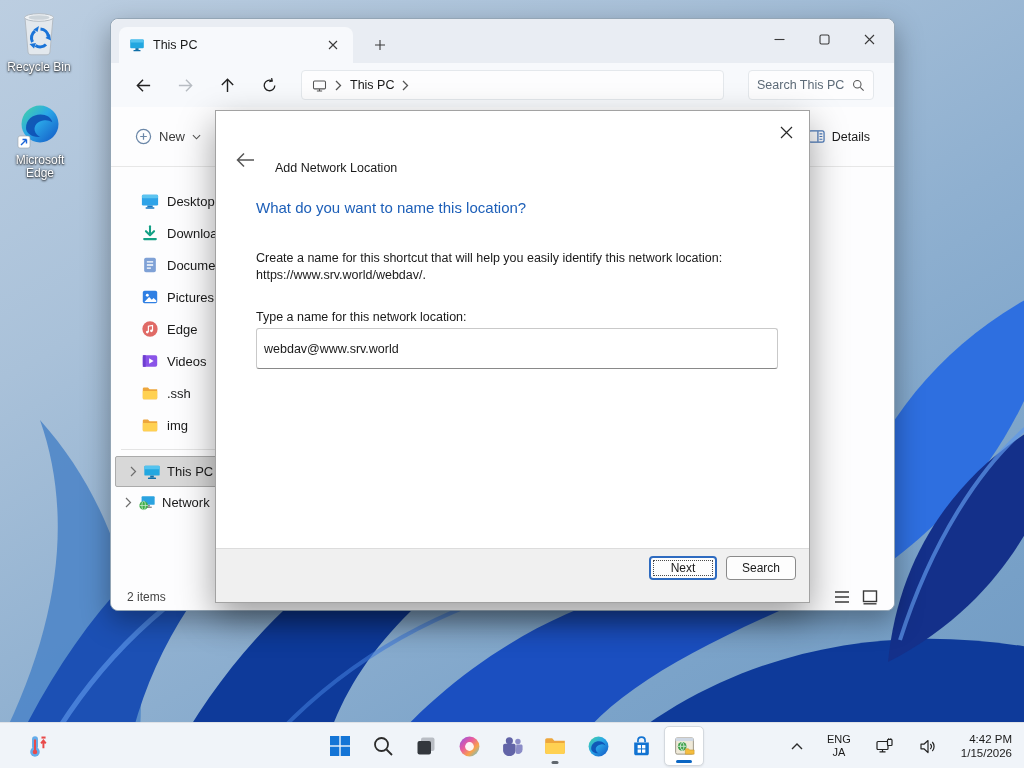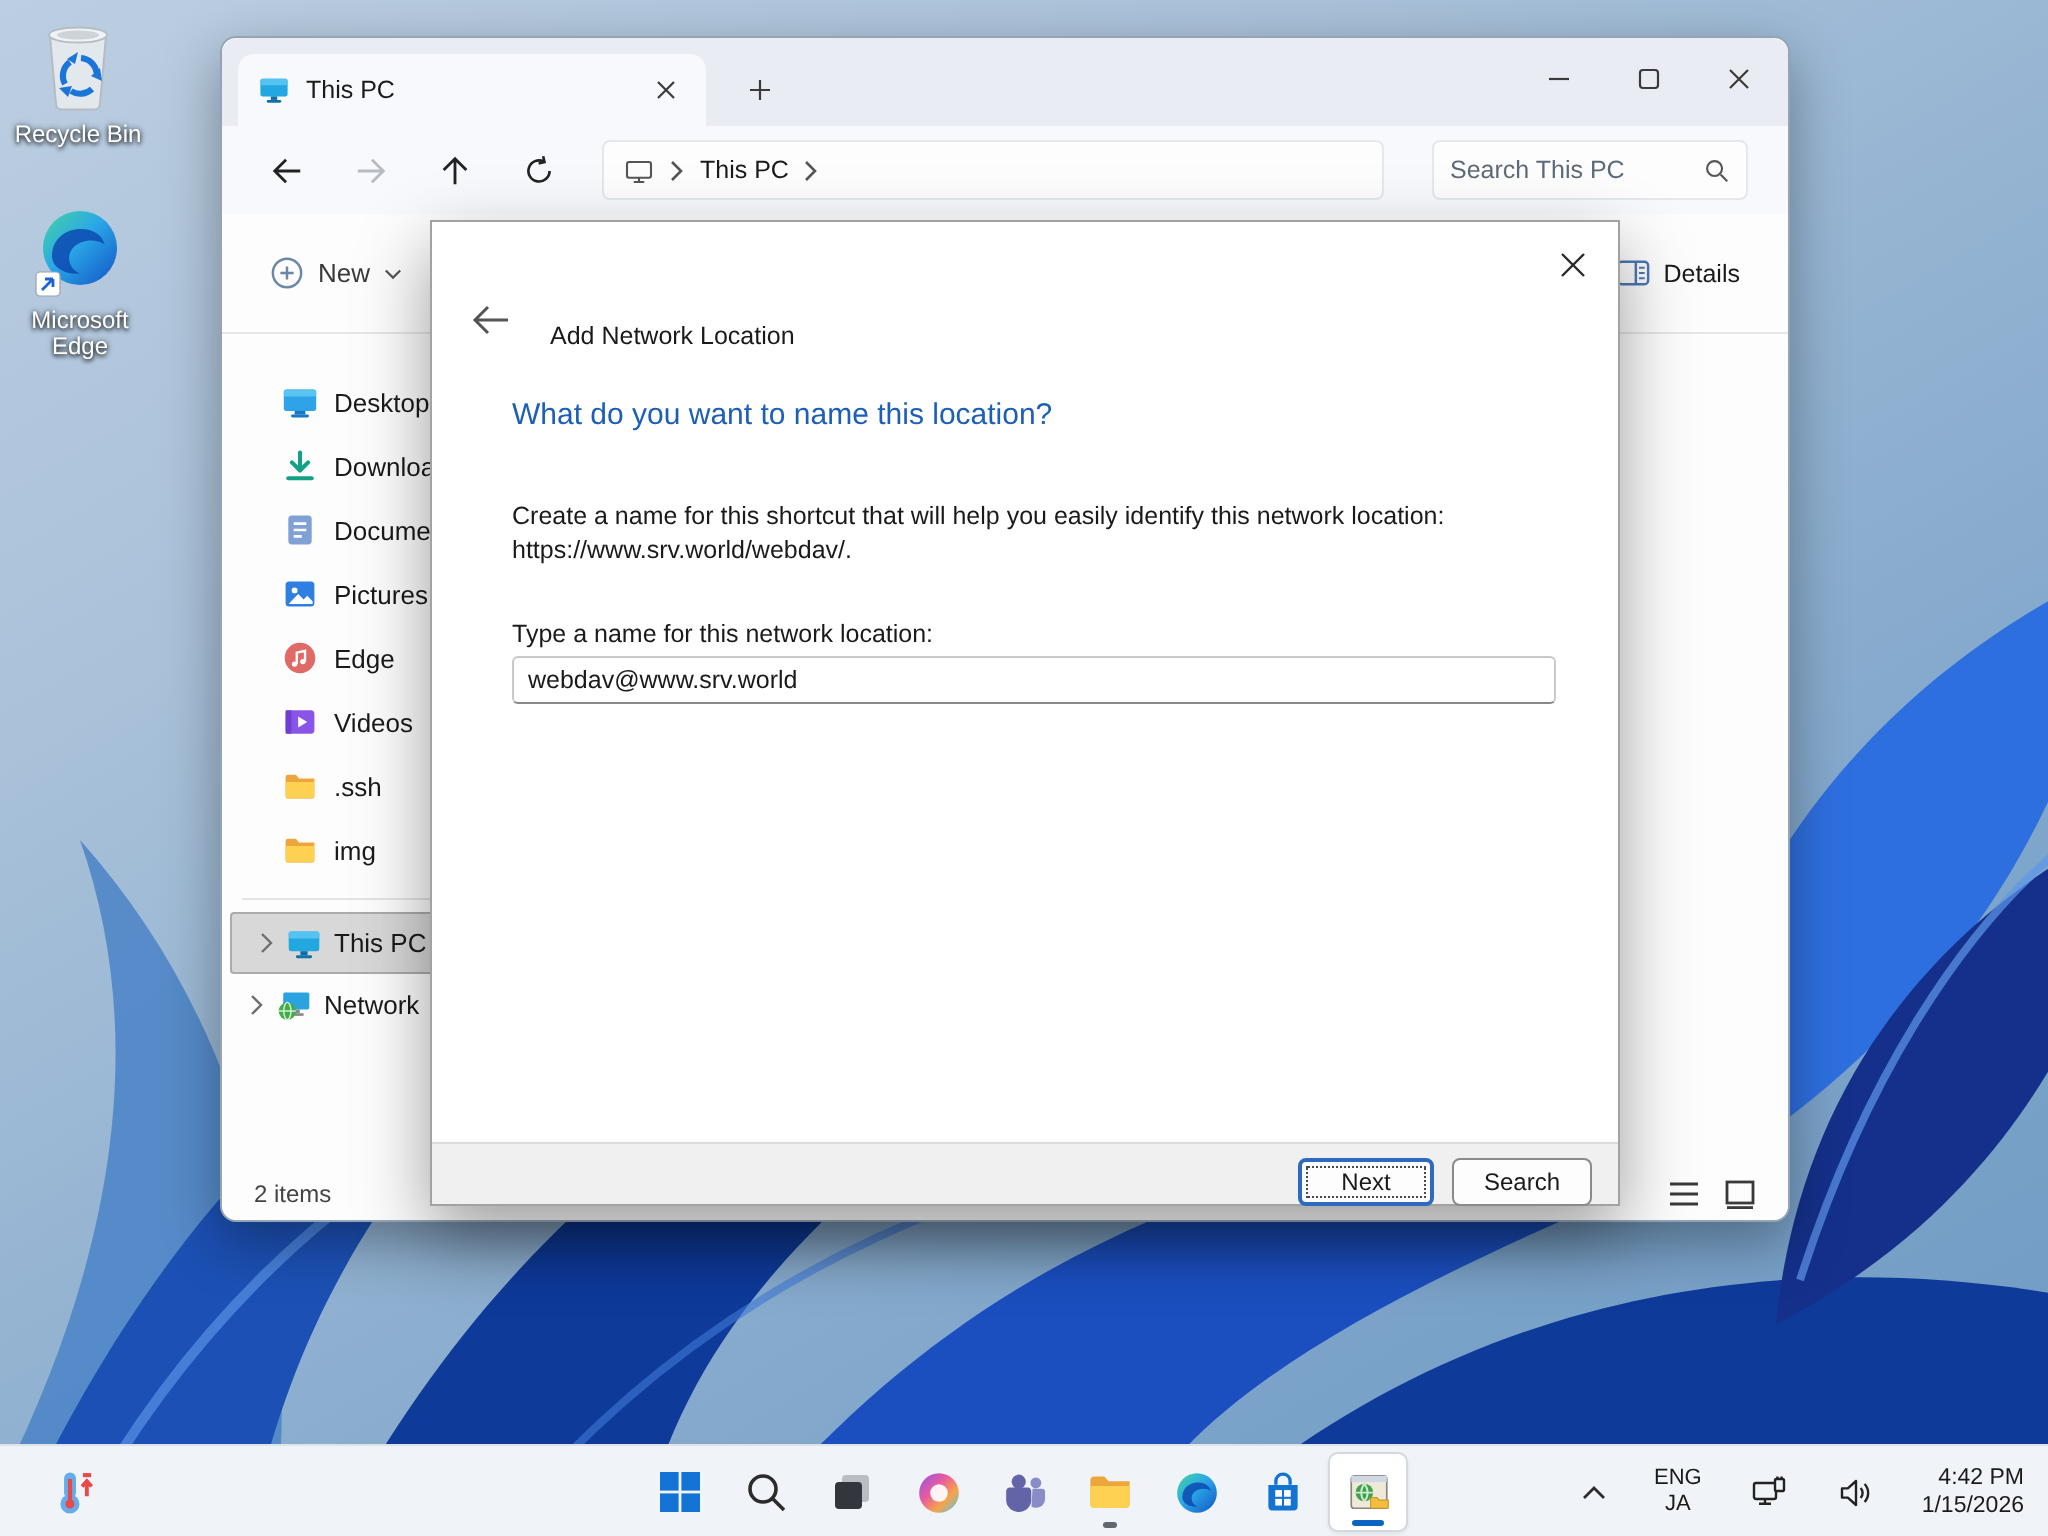--- a/index.html
+++ b/index.html
@@ -19,21 +19,21 @@
   .tab { position:absolute; left:8px; bottom:0; width:234px; height:36px; background:#f7f9fc; border-radius:8px 8px 0 0; display:flex; align-items:center; padding:0 10px; gap:8px; font-size:12.5px; color:#1a1a1a; }
   .tab .ttl { flex:1; white-space:nowrap; overflow:hidden; }
   .icon-btn { display:flex; align-items:center; justify-content:center; border-radius:4px; }
   .tab-close { width:20px; height:20px; }
   .newtab { position:absolute; left:256px; bottom:5px; width:26px; height:26px; }
   .win-controls { position:absolute; right:2px; top:0; height:44px; display:flex; }
   .win-controls .icon-btn { width:45px; height:40px; }
   .navbar { position:absolute; top:44px; left:0; right:0; height:44px; background:#f7f9fc; display:flex; align-items:center; padding:0 14px; gap:6px; }
   .nav-btn { width:36px; height:34px; }
   .addressbar { flex:1; height:30px; margin-left:8px; background:#fdfdfe; border:1px solid #e4e8ec; border-radius:4px; display:flex; align-items:center; padding:0 10px; gap:8px; font-size:12.5px; color:#1a1a1a; }
-  .searchbox { width:158px; height:30px; margin-left:18px; margin-right:6px; background:#fdfdfe; border:1px solid #e4e8ec; border-radius:4px; display:flex; align-items:center; padding:0 8px; }
+  .searchbox { width:126px; height:30px; margin-left:18px; margin-right:6px; background:#fdfdfe; border:1px solid #e4e8ec; border-radius:4px; display:flex; align-items:center; padding:0 8px; }
   .searchbox input { flex:1; border:none; outline:none; background:transparent; font-size:12.5px; font-family:"Liberation Sans",sans-serif; color:#333; min-width:0; }
   .searchbox input::placeholder { color:#5d6b78; }
   .toolbar { position:absolute; top:88px; left:0; right:0; height:60px; background:#fdfdfe; border-bottom:1px solid #e7e7e7; display:flex; align-items:center; padding:0 16px; }
   .new-btn { display:flex; align-items:center; gap:7px; font-size:13px; color:#3a3a3a; padding:6px 8px; border-radius:4px; }
   .tb-divider { width:1px; height:24px; background:#e2e2e2; margin-left:14px; }
   .details-btn { margin-left:auto; display:flex; align-items:center; gap:7px; font-size:12.5px; color:#1a1a1a; padding:6px 8px; border-radius:4px; }
   .sidebar { position:absolute; top:166px; left:0; width:212px; }
   .side-item { position:relative; height:32px; display:flex; align-items:center; padding-left:30px; gap:8px; font-size:13px; color:#1a1a1a; white-space:nowrap; }
   .side-sep { height:1px; background:#e4e4e4; margin:8px 10px 6px 10px; }
   .tree-item { position:relative; height:31px; display:flex; align-items:center; padding-left:14px; gap:6px; font-size:13px; color:#1a1a1a; white-space:nowrap; }
@@ -44,22 +44,22 @@
 
   
   .dialog { position:absolute; left:215px; top:110px; width:595px; height:493px; background:#fff; border:1px solid #a2a2a2; box-shadow:0 14px 34px rgba(0,0,0,.38); z-index:3; font-size:12.5px; color:#1a1a1a; }
   .dlg-close { position:absolute; right:10px; top:8px; width:26px; height:26px; }
   .dlg-back { position:absolute; left:16px; top:36px; width:26px; height:26px; }
   .dlg-title { position:absolute; left:59px; top:50px; font-size:12.5px; }
   .dlg-heading { position:absolute; left:40px; top:88px; font-size:15px; color:#1d5fb8; }
   .dlg-desc { position:absolute; left:40px; top:140px; }
   .dlg-url { position:absolute; left:40px; top:157px; }
   .dlg-input-label { position:absolute; left:40px; top:199px; }
-  .dlg-input { position:absolute; left:40px; top:217px; width:522px; height:24px; border:1px solid #c9c9c9; border-bottom-color:#898989; border-radius:3px; font-size:12.5px; font-family:"Liberation Sans",sans-serif; padding:0 7px; color:#1a1a1a; outline:none; }
-  .dlg-footer { position:absolute; left:0; right:0; bottom:0; height:31px; background:#f0f0f0; border-top:1px solid #dcdcdc; }
+  .dlg-input { position:absolute; left:40px; top:217px; width:522px; height:41px; border:1px solid #c9c9c9; border-bottom-color:#898989; border-radius:3px; font-size:12.5px; font-family:"Liberation Sans",sans-serif; padding:0 7px; color:#1a1a1a; outline:none; }
+  .dlg-footer { position:absolute; left:0; right:0; bottom:0; height:54px; background:#f0f0f0; border-top:1px solid #dcdcdc; }
   .btn { position:absolute; top:7px; height:24px; background:#fdfdfd; font-size:12px; font-family:"Liberation Sans",sans-serif; border-radius:4px; color:#1a1a1a; }
   .btn-next { right:92px; width:68px; border:2px solid #2e6bc0; outline:1px dotted #4a4a4a; outline-offset:-5px; }
   .btn-cancel { right:13px; width:70px; border:1px solid #8a8a8a; }
 
   
   .taskbar { position:absolute; left:0; bottom:0; width:1024px; height:46px; background:#f0f4f9; border-top:1px solid rgba(0,0,0,.07); z-index:5; }
   .tb-widget { position:absolute; left:14px; top:7px; width:48px; height:32px; display:flex; align-items:center; justify-content:center; border-radius:4px; }
   .tb-center { position:absolute; left:50%; top:3px; transform:translateX(-50%); display:flex; gap:3px; }
   .tb-slot { position:relative; width:40px; height:40px; display:flex; align-items:center; justify-content:center; border-radius:5px; }
   .tb-slot.active { background:#ffffff; border:1px solid #d4d9df; box-shadow:0 1px 2px rgba(0,0,0,.08); }

